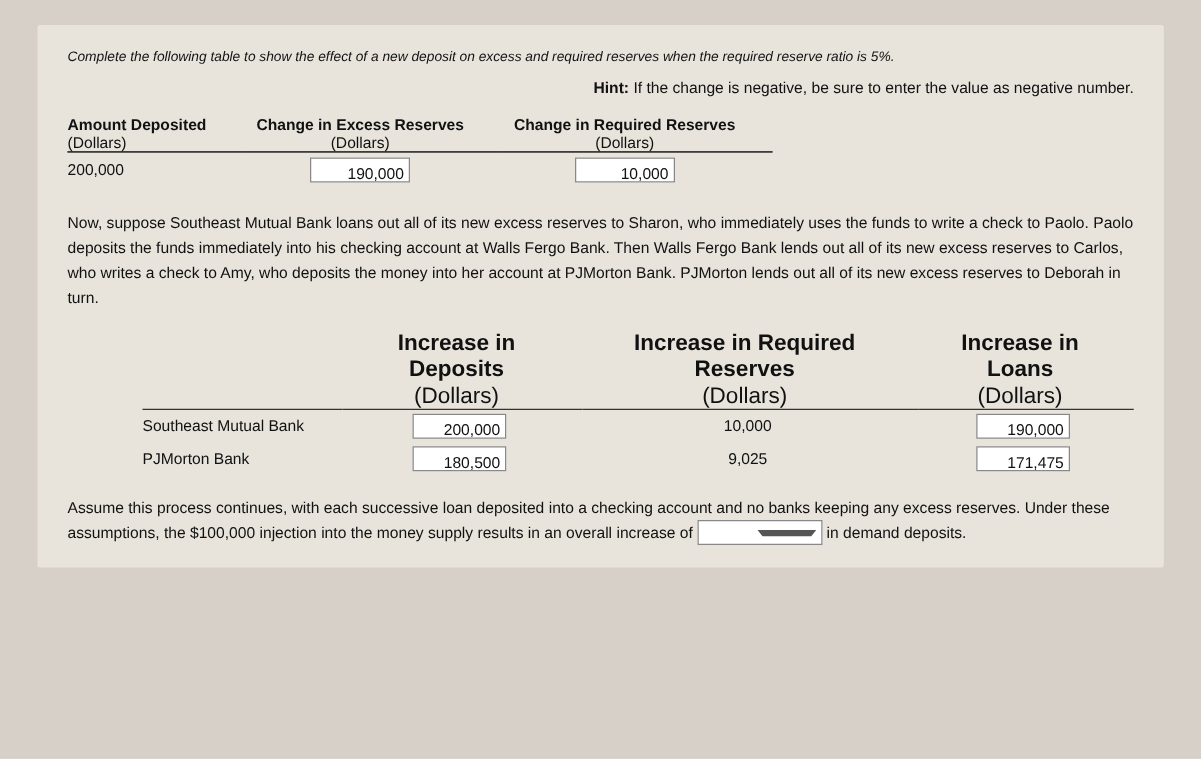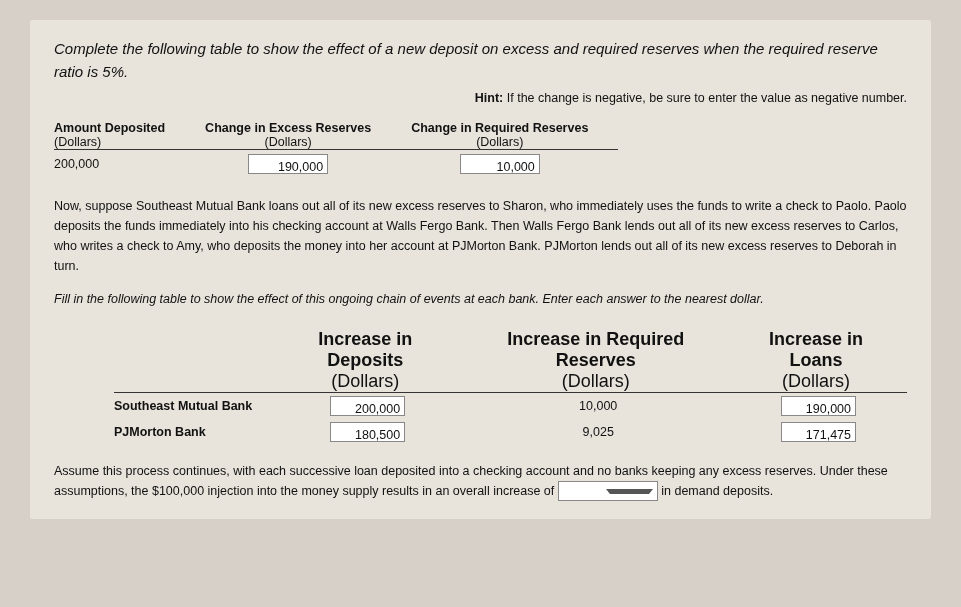--- a/index.html
+++ b/index.html
@@ -19,21 +19,21 @@
     }
 
     .main-content {
       background-color: #e8e4dc;
       padding: 18px 24px;
       border-radius: 2px;
     }
 
     .instruction-text {
       font-style: italic;
-      font-size: 15px;
+      font-size: 11px;
       margin-bottom: 8px;
       line-height: 1.5;
     }
 
     .hint-text {
       font-size: 12.5px;
       margin-bottom: 14px;
       text-align: right;
     }
 
@@ -126,21 +126,21 @@
 
     .second-table td {
       text-align: center;
       padding: 3px 15px 3px 10px;
       font-size: 12.5px;
       vertical-align: middle;
     }
 
     .second-table td.bank-name {
       text-align: left;
-      font-weight: bold;
+      font-weight: normal;
       font-size: 12.5px;
       padding-left: 0;
       width: 150px;
       border-top: 1.5px solid #333;
     }
 
     .row-top td {
       border-top: 1.5px solid #333;
     }
 
@@ -232,21 +232,20 @@
           <td>
             <div class="input-box">10,000</div>
           </td>
         </tr>
       </tbody>
     </table>
   </div>
 
   <p class="narrative-text">Now, suppose Southeast Mutual Bank loans out all of its new excess reserves to Sharon, who immediately uses the funds to write a check to Paolo. Paolo deposits the funds immediately into his checking account at Walls Fergo Bank. Then Walls Fergo Bank lends out all of its new excess reserves to Carlos, who writes a check to Amy, who deposits the money into her account at PJMorton Bank. PJMorton lends out all of its new excess reserves to Deborah in turn.</p>
 
-  <p class="fill-instruction">Fill in the following table to show the effect of this ongoing chain of events at each bank. Enter each answer to the nearest dollar.</p>
 
   <div class="second-table-container">
     <table class="second-table">
       <thead>
         <tr>
           <th class="no-border" style="width:160px;"></th>
           <th>
             Increase in Deposits<br>
             <span class="col-header-sub">(Dollars)</span>
           </th>

